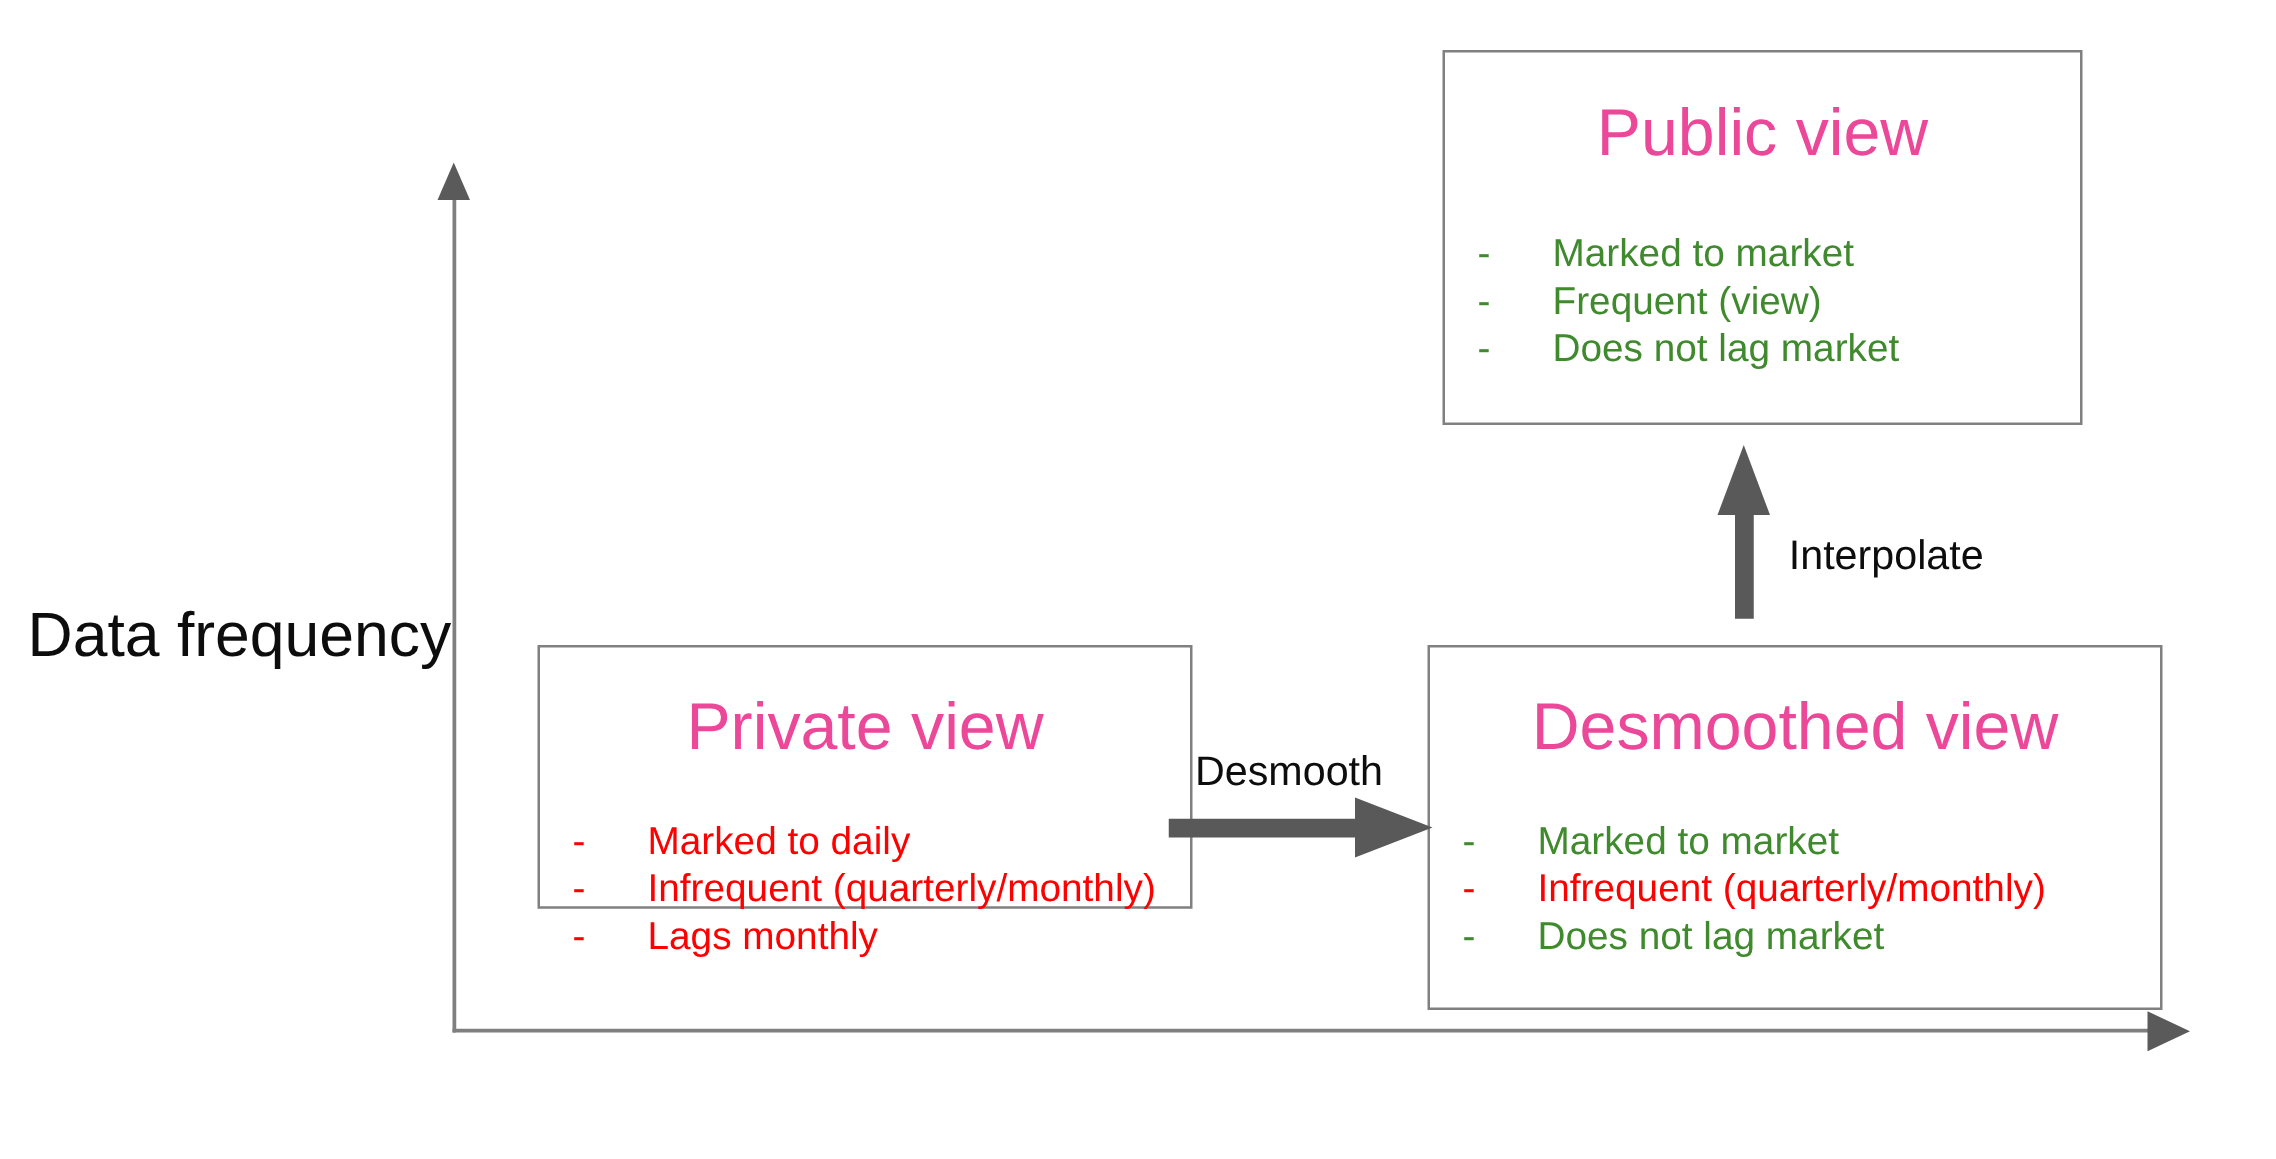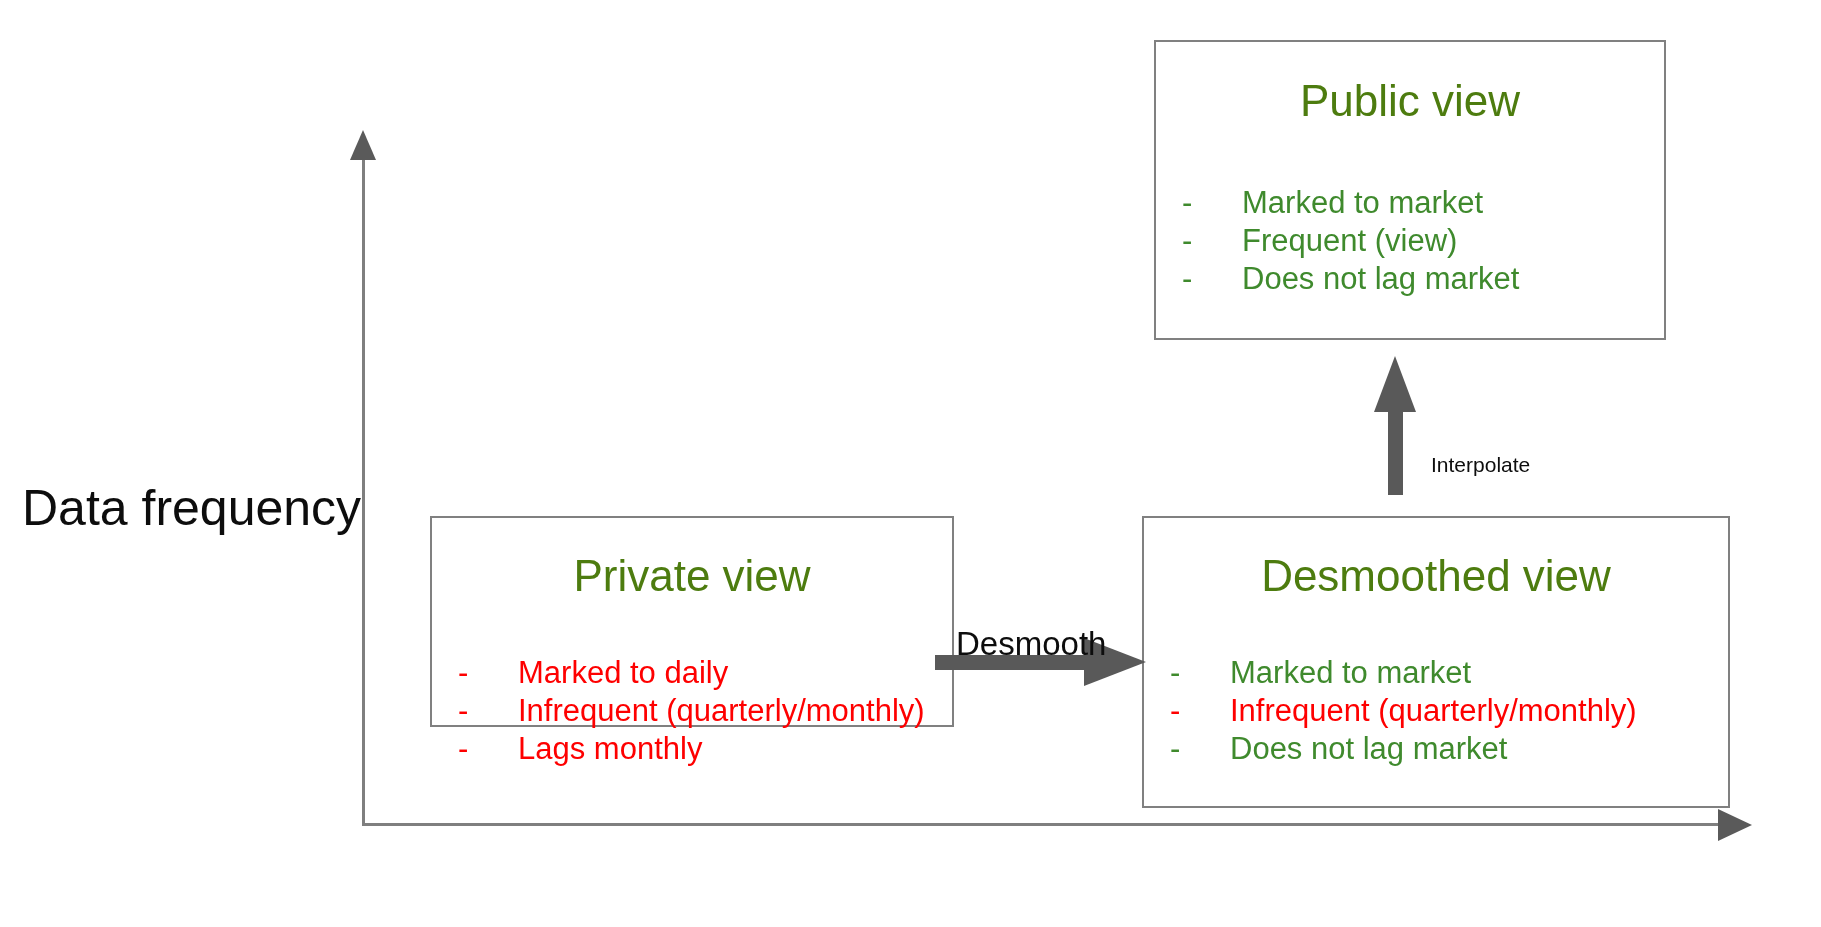--- a/index.html
+++ b/index.html
@@ -75,22 +75,22 @@
   }
   #box-public     { left: 1154px; top: 40px;  width: 512px; height: 300px; }
   #box-private    { left: 430px;  top: 516px; width: 524px; height: 211px; }
   #box-desmoothed { left: 1142px; top: 516px; width: 588px; height: 292px; }
 
   .box-title {
     position: absolute;
     left: 0;
     right: 0;
     text-align: center;
-    font-size: 44px;
-    color: #4d7c0f;
+    font-size: 53px;
+    color: #ec4899;
     white-space: nowrap;
   }
   #box-public .box-title     { top: 34px; }
   #box-private .box-title    { top: 33px; }
   #box-desmoothed .box-title { top: 33px; }
 
   .bullet-list {
     position: absolute;
     left: 26px;
     right: 10px;
@@ -130,21 +130,21 @@
     top: 638px;
     width: 0;
     height: 0;
     border-top: 24px solid transparent;
     border-bottom: 24px solid transparent;
     border-left: 62px solid #595959;
   }
   #label-desmooth {
     position: absolute;
     left: 956px;
-    top: 625px;
+    top: 598px;
     font-size: 33px;
     color: #0d0d0d;
     white-space: nowrap;
   }
 
   
   #arrow-interpolate-shaft {
     position: absolute;
     left: 1388px;
     top: 410px;
@@ -159,24 +159,23 @@
     width: 0;
     height: 0;
     border-left: 21px solid transparent;
     border-right: 21px solid transparent;
     border-bottom: 56px solid #595959;
   }
   #label-interpolate {
     position: absolute;
     left: 1431px;
     top: 425px;
-    font-size: 21px;
+    font-size: 33px;
     color: #0d0d0d;
     white-space: nowrap;
-    margin-top: 28px;
   }
 </style>
 </head>
 <body>
 
 <div id="canvas">
 
   <div class="axis-line" id="y-axis-shaft"></div>
   <div id="y-axis-head"></div>
   <div class="axis-label" id="y-axis-label">Data frequency</div>

